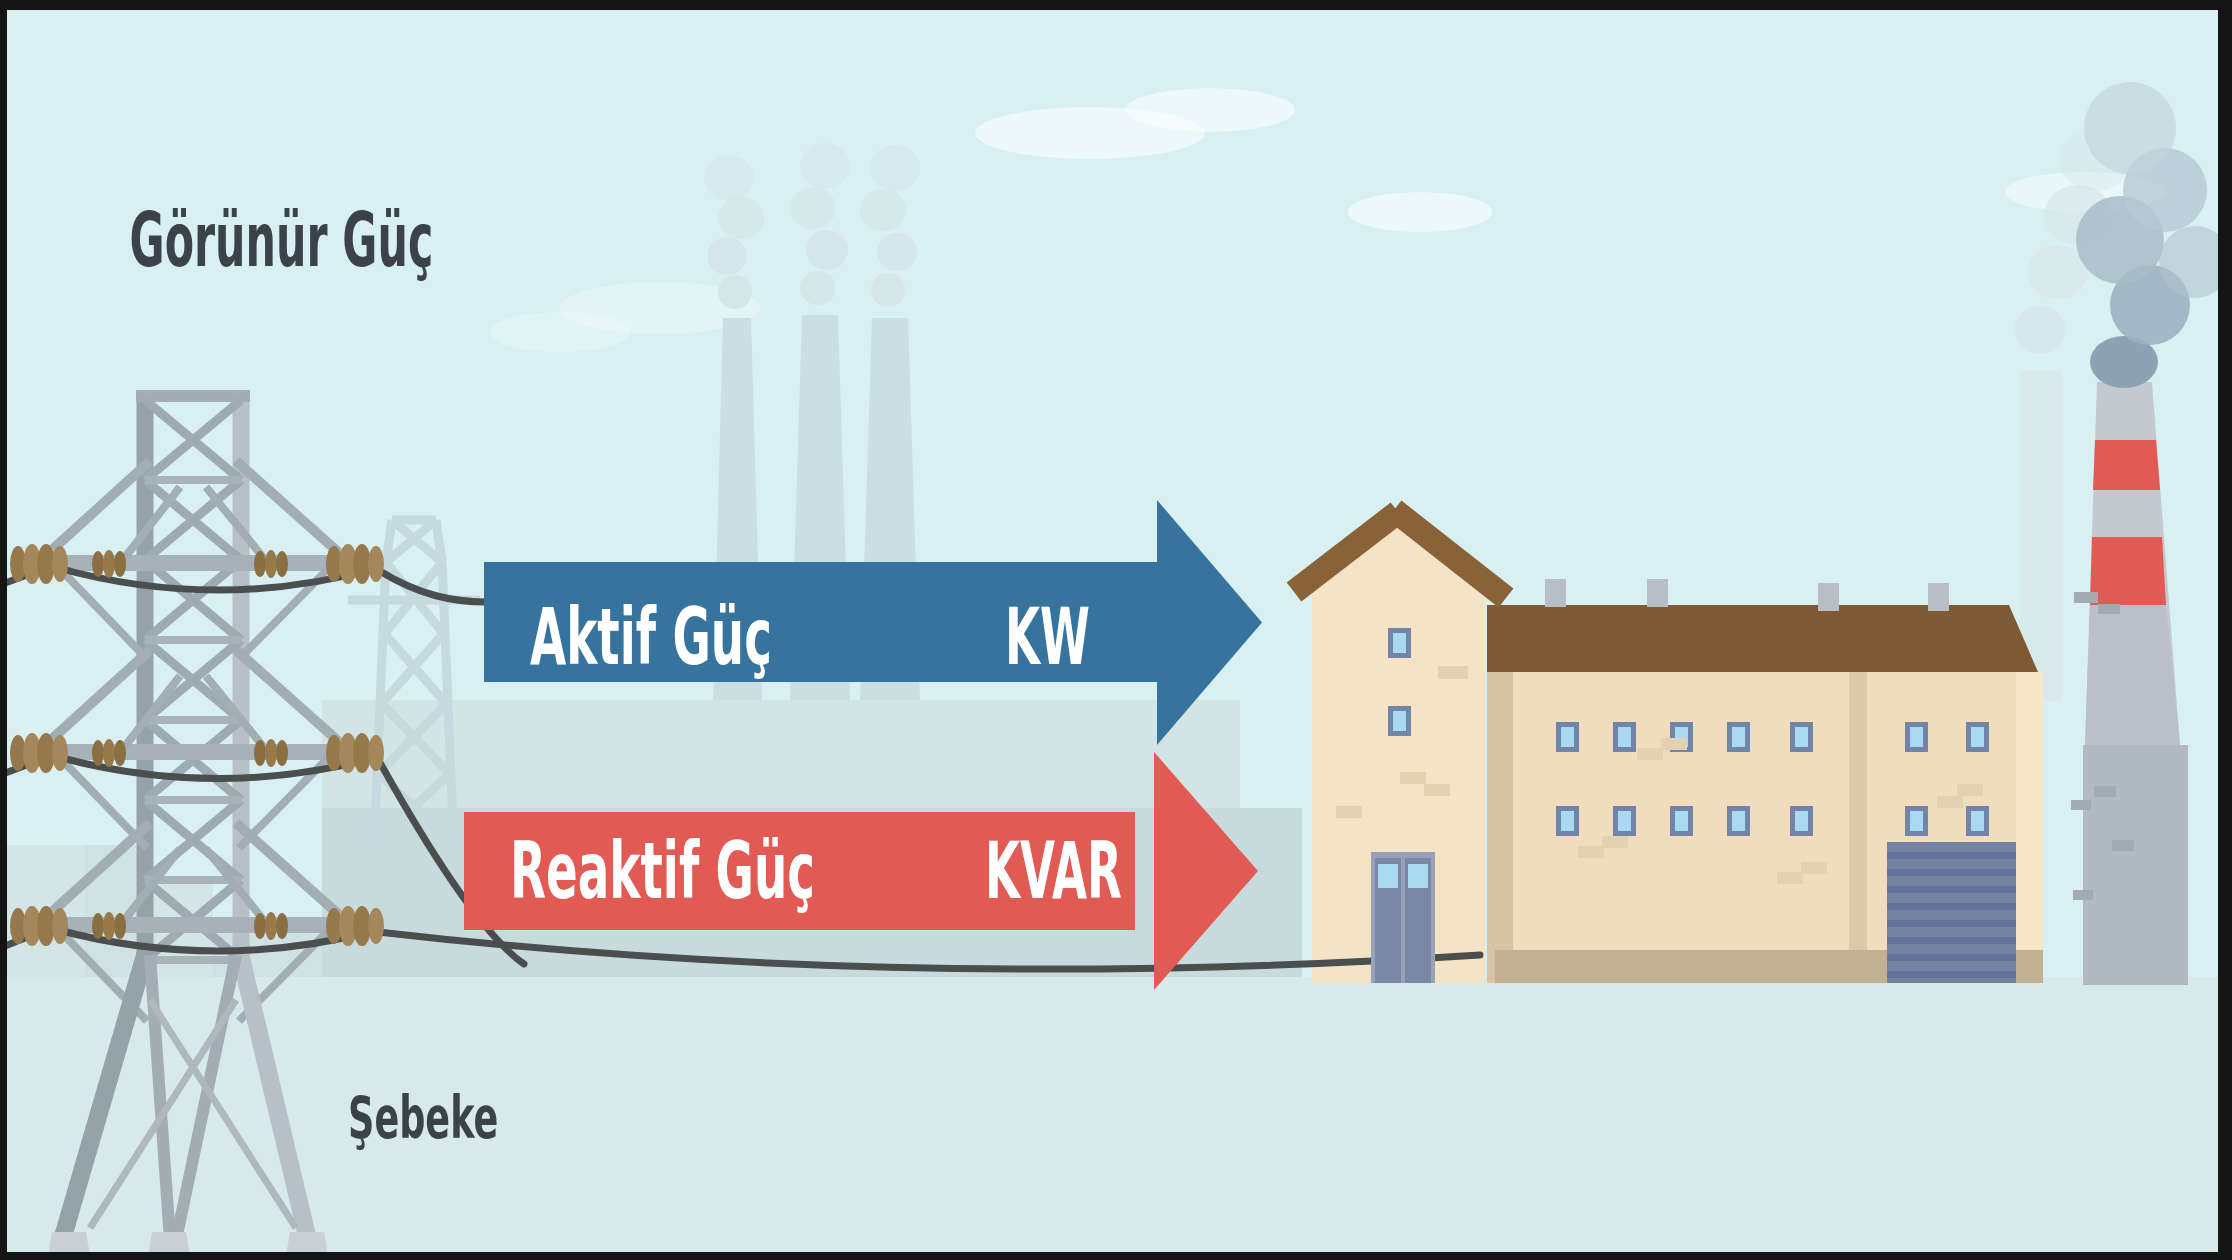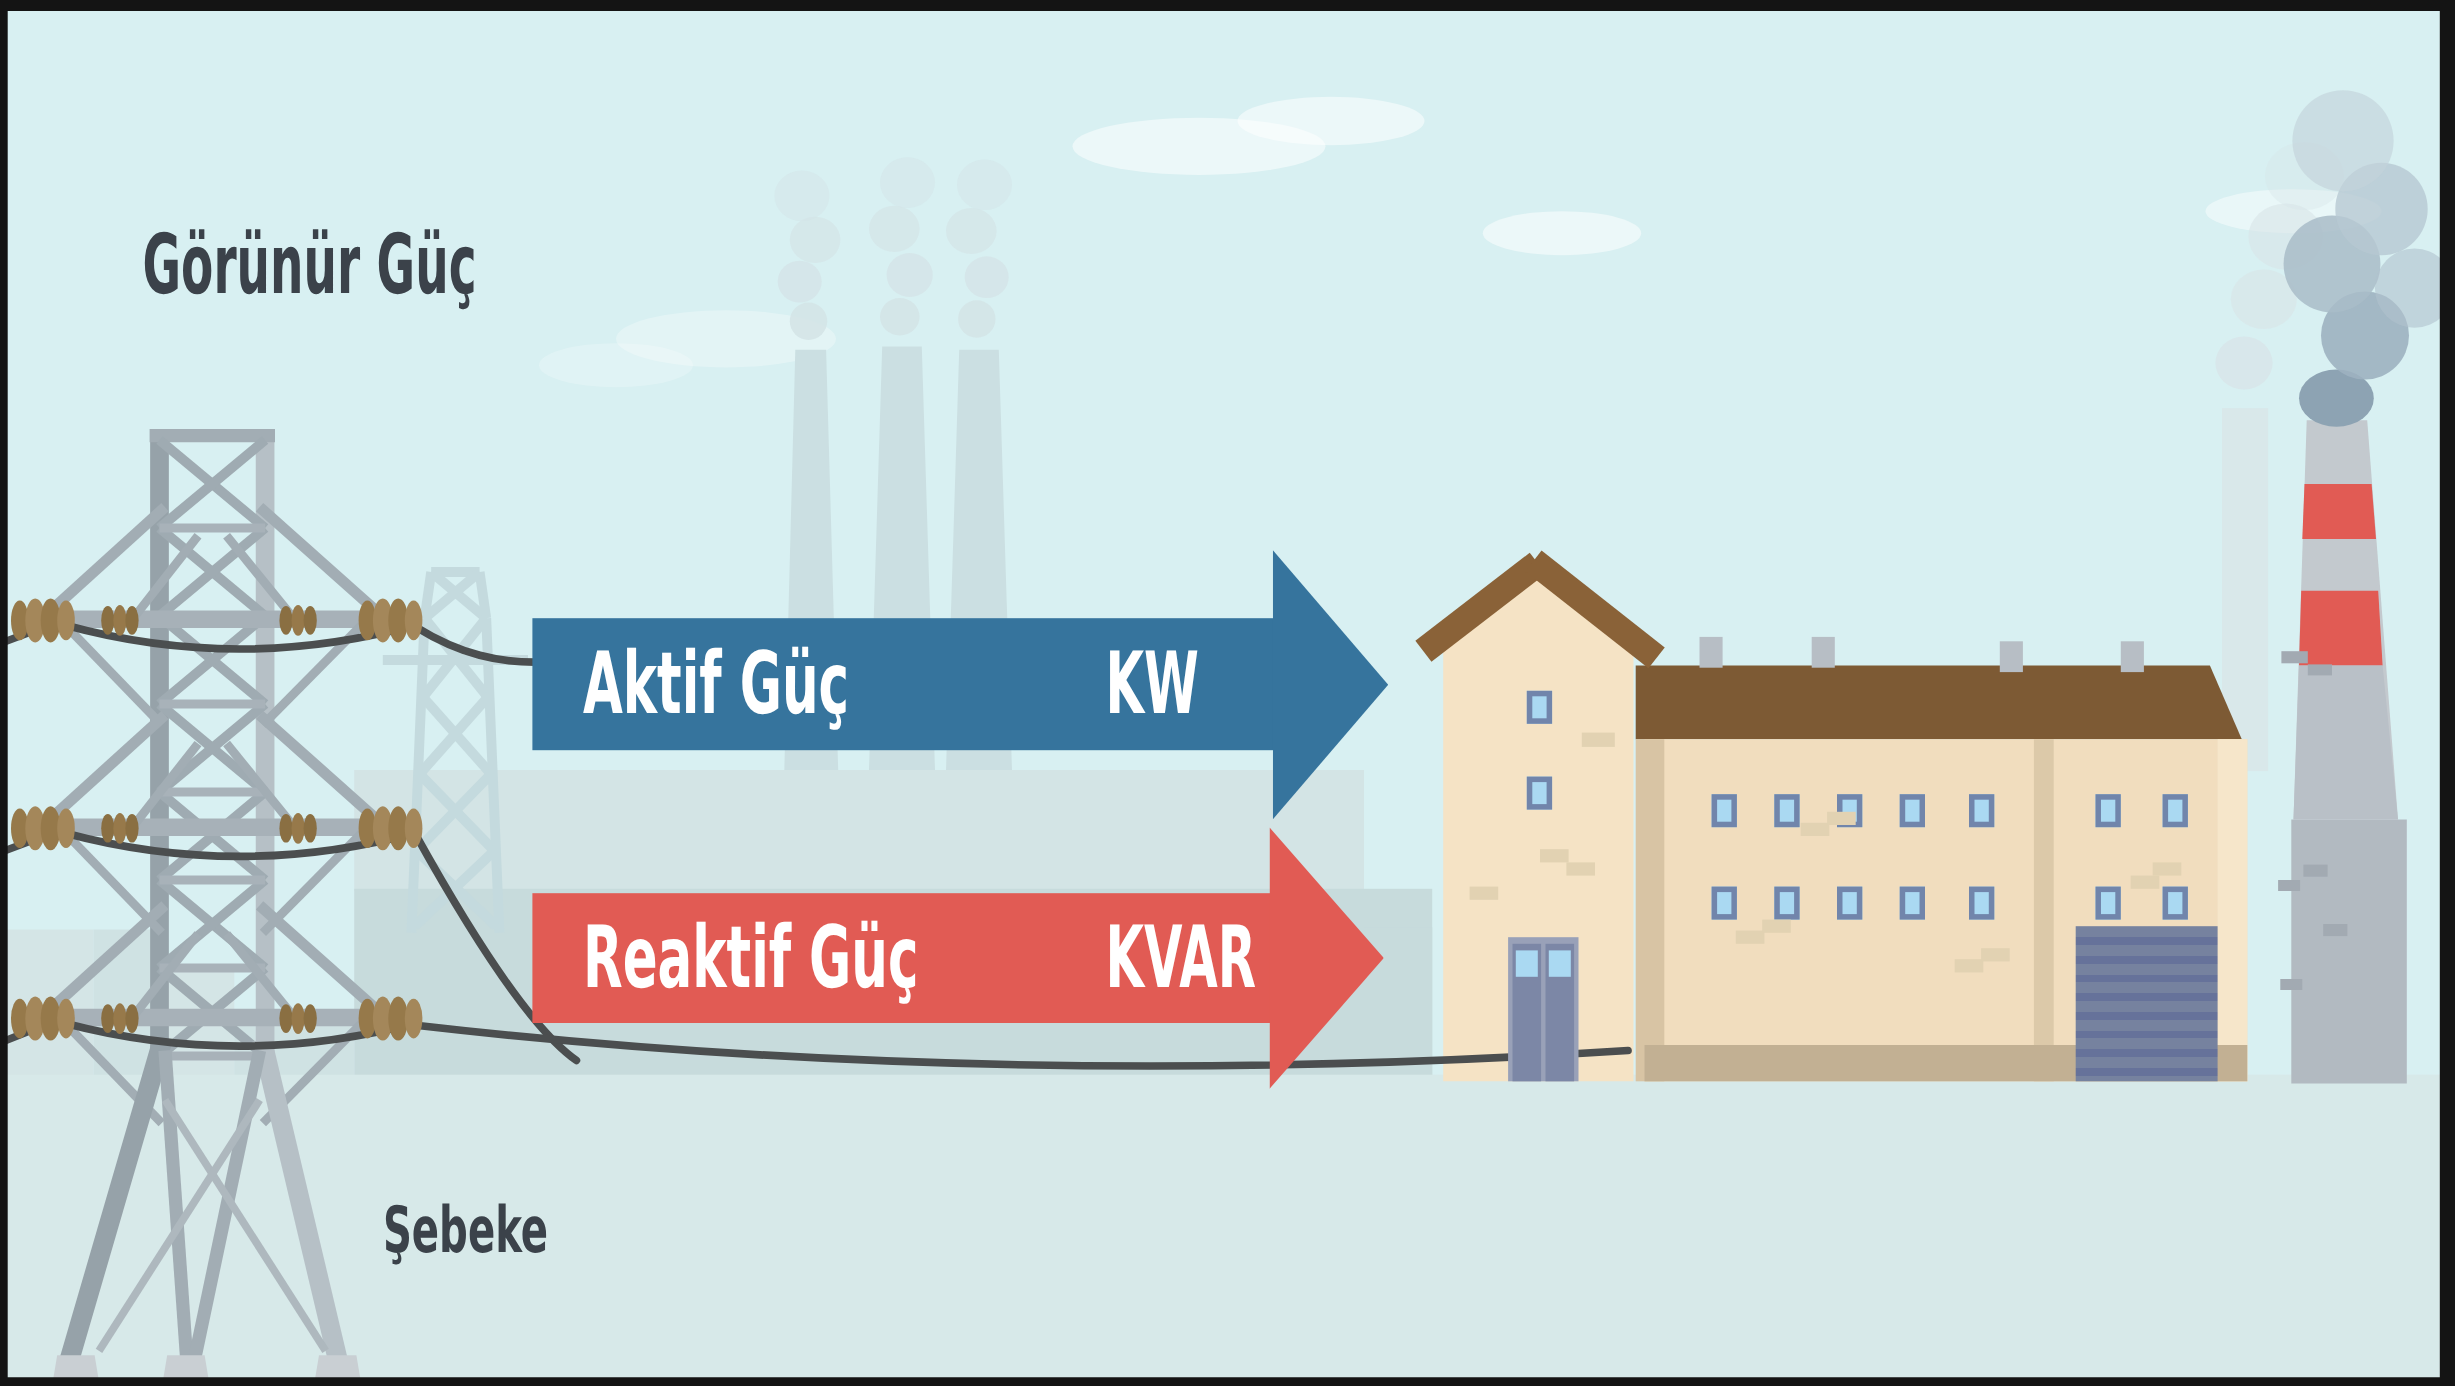--- a/index.html
+++ b/index.html
@@ -12,23 +12,23 @@
   
   #door{position:absolute;left:1371px;top:852px;width:64px;height:131px;background:#99a1b8;z-index:5;}
   .door-panel{position:absolute;top:6px;width:26px;height:125px;background:#7c87a6;}
   .door-glass{position:absolute;top:6px;left:3px;width:20px;height:24px;background:#aad9f2;}
   
   #garage{position:absolute;left:1887px;top:842px;width:129px;height:141px;z-index:5;
           background:repeating-linear-gradient(180deg,#76829f 0 10px,#66729a 10px 17px);}
   
   .arrow-body{position:absolute;z-index:20;display:flex;align-items:center;}
   .arrow-head{position:absolute;z-index:20;clip-path:polygon(0 0,100% 50%,0 100%);}
-  #blue-body{left:484px;top:562px;width:674px;height:120px;}
+  #blue-body{left:484px;top:562px;width:674px;height:120px;align-items:flex-end;}
   #blue-head{left:1157px;top:500px;width:105px;height:245px;}
-  #red-body{left:484px;top:812px;width:671px;height:118px;align-items:center;}
+  #red-body{left:464px;top:812px;width:671px;height:118px;align-items:center;}
   #red-head{left:1154px;top:752px;width:104px;height:238px;}
   .arrow-label,.arrow-unit{color:#ffffff;font-weight:bold;font-size:78px;white-space:nowrap;
         display:inline-block;transform-origin:left center;}
   .arrow-label{margin-left:46px;transform:scaleX(0.60);}
   .arrow-unit{position:absolute;left:521px;transform:scaleX(0.58);}
   
   .dtxt{position:absolute;z-index:30;color:#3b424a;font-weight:bold;text-align:center;white-space:nowrap;}
   .dtxt span{display:inline-block;transform-origin:center center;}
   #title-line1{left:15px;top:196px;width:380px;font-size:75px;}
   #title-line1 span{transform:scaleX(0.57);}

